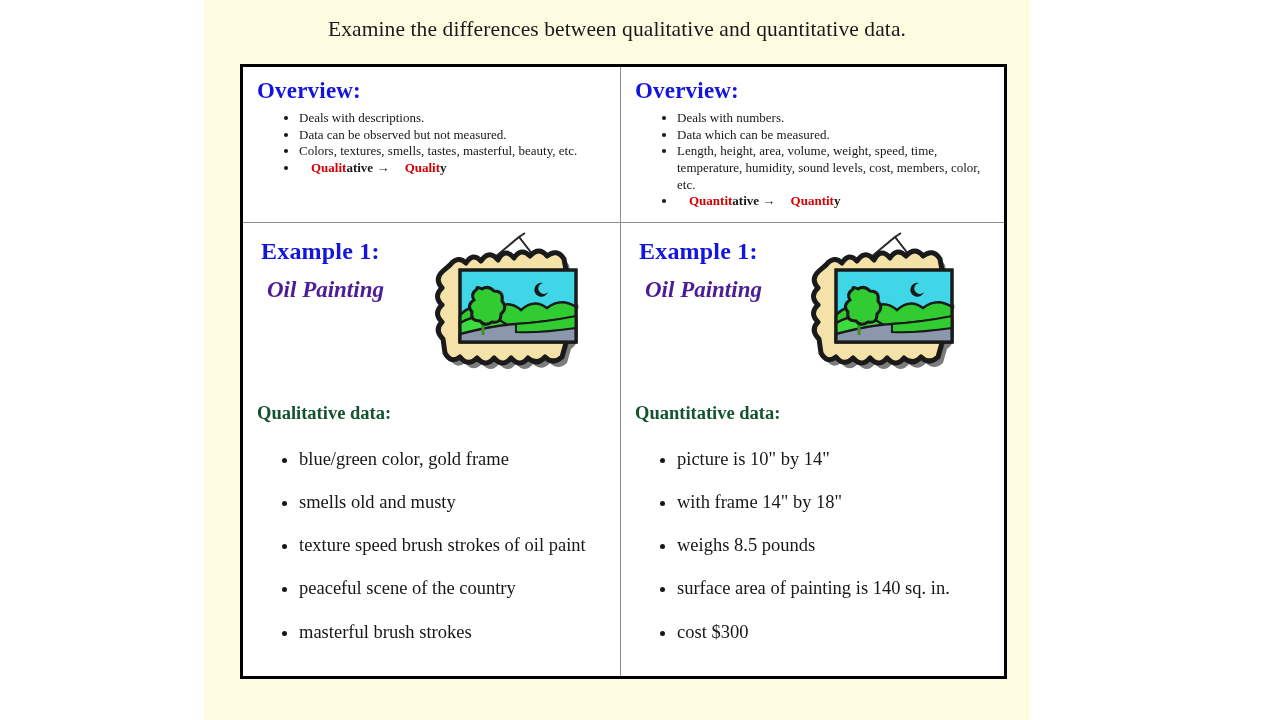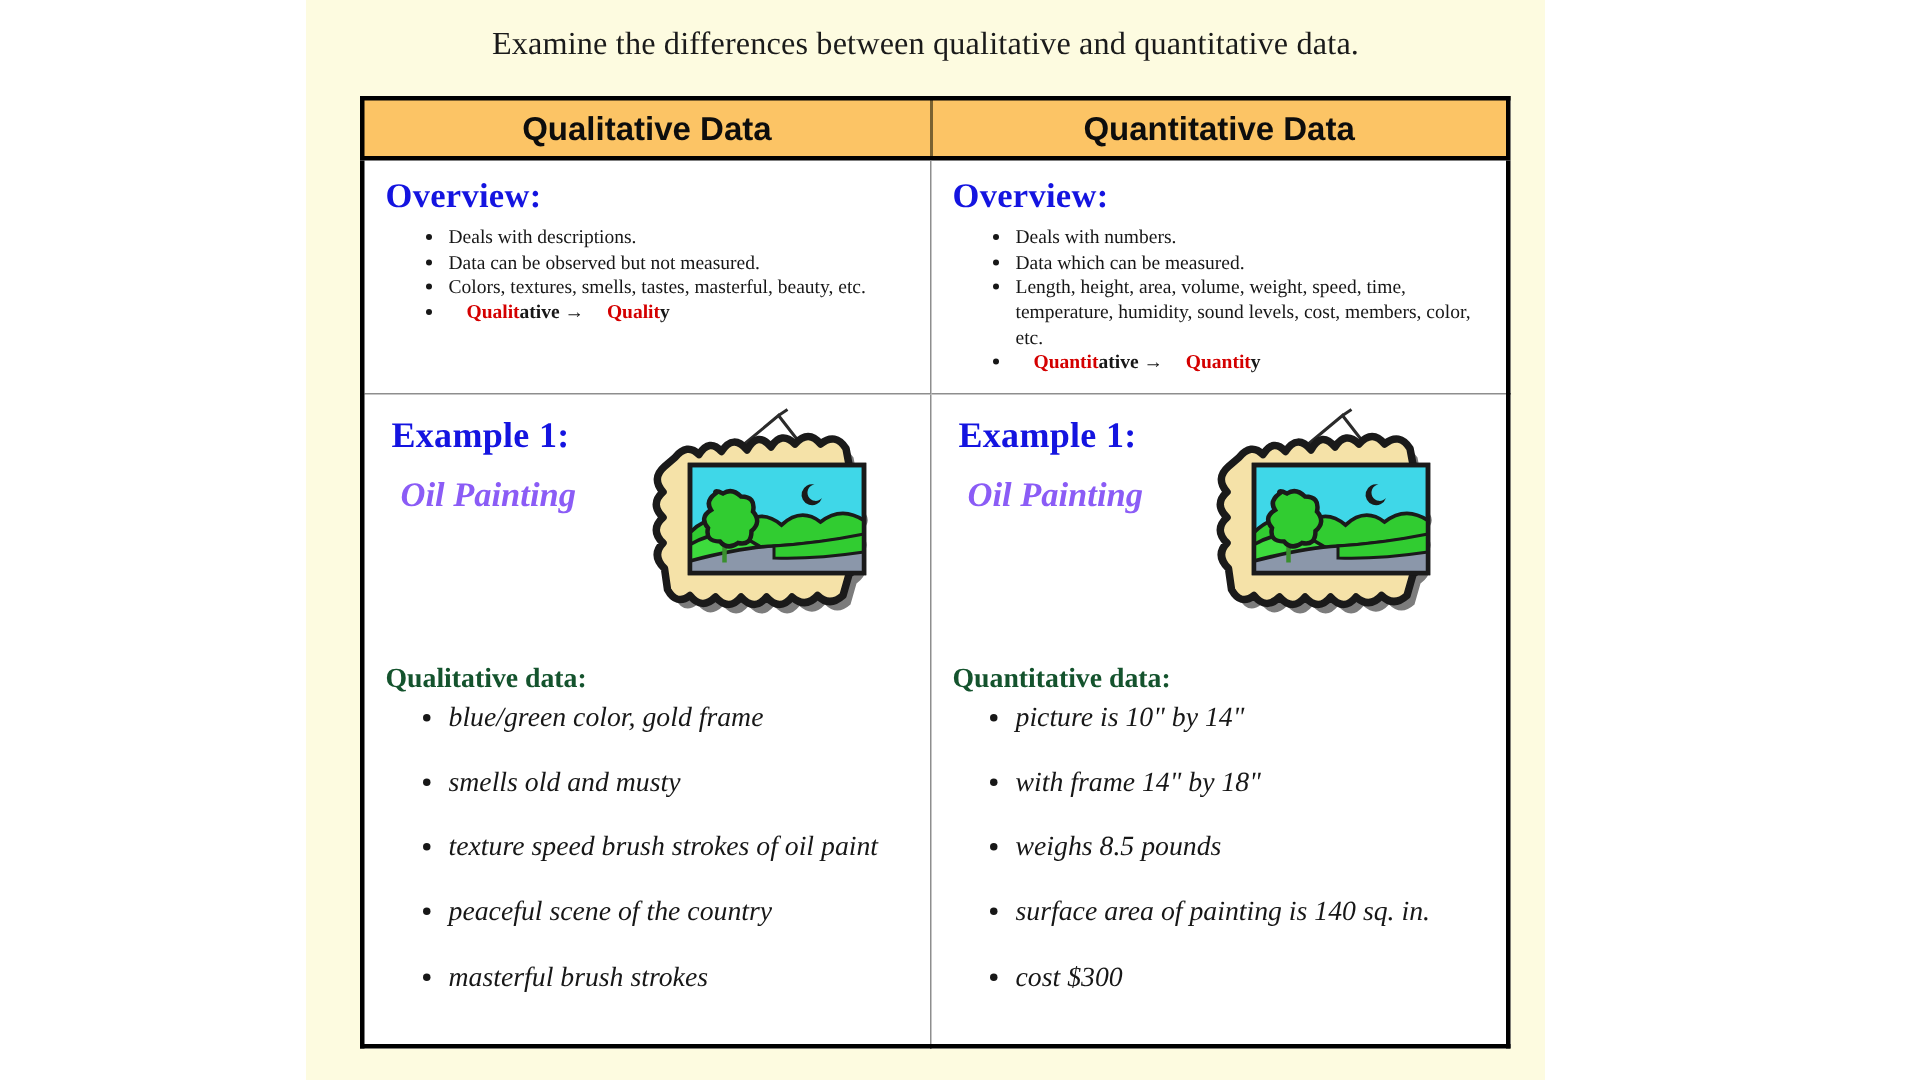--- a/index.html
+++ b/index.html
@@ -96,24 +96,23 @@
   }
   ul.tight li {
     font-family: "Liberation Serif", "DejaVu Serif", serif;
     font-size: 13px;
     color: #171717;
     line-height: 1.28;
     margin: 0 0 0 0;
     padding: 0;
   }
   ul.spaced {
-    margin: 4px 0 0 0;
+    margin: 24px 0 0 0;
     padding-left: 46px;
     list-style-type: disc;
-    font-style: italic;
   }
   ul.spaced li {
     font-family: "Liberation Serif", "DejaVu Serif", serif;
     font-size: 18.5px;
     color: #171717;
     line-height: 1.2;
     margin-bottom: 21px;
   }
   .kw { color: #d40000; font-weight: bold; margin-left: 12px; }
   .kw-rest { color: #171717; font-weight: bold; }
@@ -127,21 +126,21 @@
   }
 
   
   .example-top { position: relative; height: 150px; }
   .example-labels { position: absolute; left: 4px; top: 4px; }
   .oil-title {
     font-family: "Liberation Serif", "DejaVu Serif", serif;
     font-style: italic;
     font-weight: bold;
     font-size: 23px;
-    color: #8b5cf6;
+    color: #4c1d95;
     margin-top: 12px;
     margin-left: 10px;
   }
   .painting-wrap {
     position: absolute;
     top: 0;
     width: 170px;
     height: 150px;
   }
   .painting-wrap.left  { left: 180px; }
@@ -156,24 +155,20 @@
 
     <div id="page-title">Examine the differences between qualitative and quantitative data.</div>
 
     <table id="data-table">
       <colgroup>
           <col class="c-left">
           <col class="c-right">
         </colgroup>
       <tbody>
 
-        <tr>
-          <th class="hdr-cell">Qualitative Data</th>
-          <th class="hdr-cell sep">Quantitative Data</th>
-        </tr>
 
         <tr>
           <td class="body-cell">
             <div class="cell-inner">
               <div class="section-head">Overview:</div>
               <ul class="tight">
                 <li>Deals with descriptions.</li>
                 <li>Data can be observed but not measured.</li>
                 <li>Colors, textures, smells, tastes, masterful, beauty, etc.</li>
                 <li>

